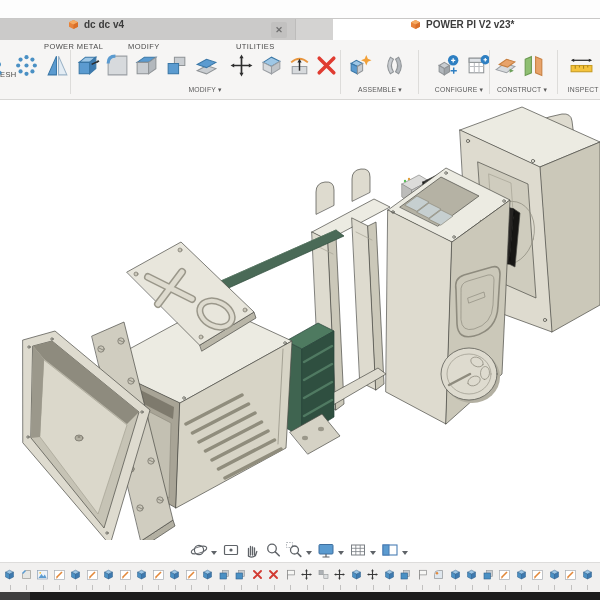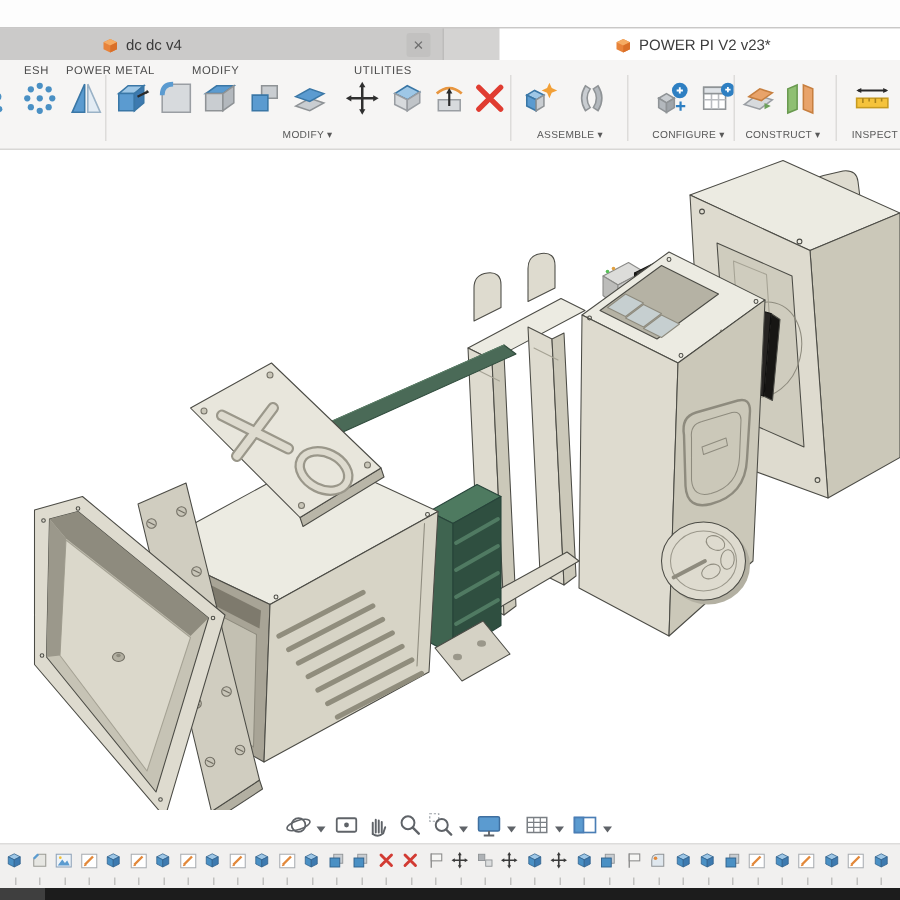--- a/index.html
+++ b/index.html
@@ -1,21 +1,21 @@
 <!DOCTYPE html>
 <html><head>
 <meta charset="utf-8">
 <style>
   * { box-sizing: border-box; margin: 0; padding: 0; }
   html,body { width:600px; height:600px; }
   body { position:relative; font-family:"Liberation Sans",sans-serif; background:#fff; overflow:hidden; }
 
   .titlebar { position:absolute; top:0; left:0; width:600px; height:18px; background:#fdfdfd; }
   .tabbar  { position:absolute; top:18px; left:0; width:600px; height:22px; background:#d4d3d2; border-top:1px solid #c9c8c7; }
-  .doc-tab { position:absolute; top:0; height:22px; display:flex; align-items:center; gap:5px; font-size:10px; color:#3c3c3c; white-space:nowrap; }
+  .doc-tab { position:absolute; top:0; height:22px; display:flex; gap:5px; font-size:10px; color:#3c3c3c; white-space:nowrap;font-weight:bold; }
   .tab1 { left:0; width:296px; background:#cbcac9; border-right:1px solid #bdbcbb; padding-left:68px; }
   .tab2 { left:297px; width:303px; background:#ffffff; padding-left:77px;margin-left:36px; }
   .tab-cube { width:11px; height:11px; display:inline-block; }
   .tab-close { position:absolute; right:8px; top:3px; width:16px; height:16px; background:#c2c1c0; border-radius:2px; color:#6f6f6f; font-size:9px; line-height:16px; text-align:center; }
 
   .ribbon { position:absolute; top:40px; left:0; width:600px; height:60px; background:#f6f5f4; border-bottom:1px solid #d8d7d5; }
   .rtab { position:absolute; top:2px; font-size:7.5px; color:#4a4a4a; letter-spacing:.4px; white-space:nowrap; }
   .ric  { position:absolute; top:13px; width:25px; height:25px; }
   .ric svg { width:25px; height:25px; }
   .rdiv { position:absolute; top:10px; width:1px; height:44px; background:#dddcda; }
@@ -59,21 +59,21 @@
           <path d="M5.5 1 L10 3.2 V7.8 L5.5 10 L1 7.8 V3.2 Z" fill="#e8833a"></path>
           <path d="M5.5 1 L10 3.2 L5.5 5.4 L1 3.2 Z" fill="#f5ab63"></path>
           <path d="M5.5 5.4 L10 3.2 V7.8 L5.5 10 Z" fill="#d96f28"></path>
         </svg>
     </span>
     <span>POWER PI V2 v23*</span>
   </div>
 </div>
 
 <div class="ribbon" id="ribbon">
-    <div class="rtab" style="left: 16px;">ESH</div>
+    <div class="rtab" style="left: 0px; margin-top: 28px;">ESH</div>
     <div class="rtab" style="left: 44px;">POWER METAL</div>
     <div class="rtab" style="left: 128px;">MODIFY</div>
     <div class="rtab" style="left: 192px; margin-left: 44px;">UTILITIES</div>
     <div class="ric" style="left: -13px;"><svg viewBox="0 0 24 24">
         <circle cx="2" cy="7" r="2.4" fill="#4a90c4"></circle>
         <circle cx="9" cy="4" r="2" fill="#4a90c4"></circle>
         <circle cx="11" cy="11" r="2.4" fill="#4a90c4"></circle>
         <circle cx="5" cy="16" r="2" fill="#4a90c4"></circle>
         <circle cx="12" cy="19" r="2" fill="#4a90c4"></circle>
       </svg></div>

